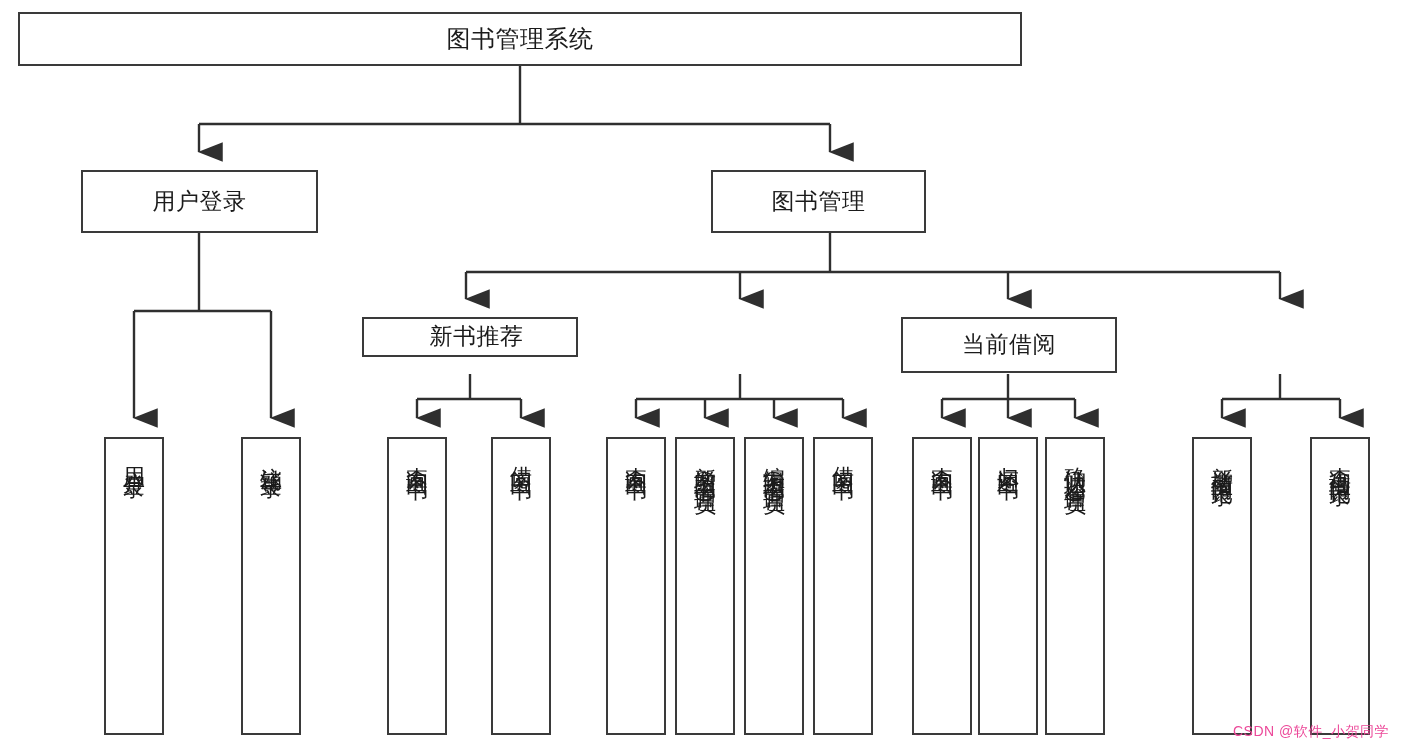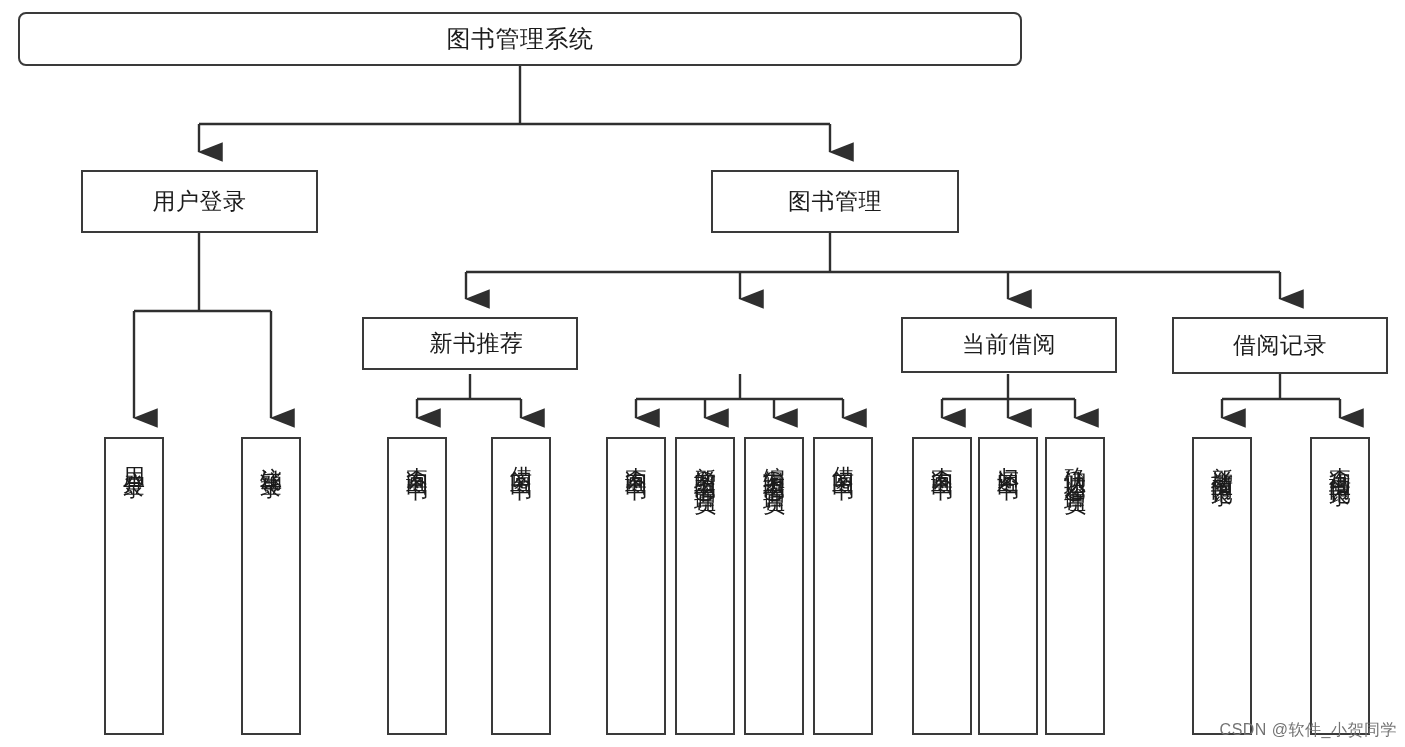--- a/index.html
+++ b/index.html
@@ -58,24 +58,24 @@
   .node.vert .label {
     writing-mode: vertical-rl;
     text-orientation: upright;
     font-size: 22px;
     letter-spacing: 4px;
     line-height: 1.0;
     white-space: nowrap;
   }
   .watermark {
     position: absolute;
-    right: 8px;
+    right: 16px;
     bottom: 6px;
-    font-size: 16px;
-    color: #737373;
+    font-size: 14px;
+    color: #ec4899;
     letter-spacing: 0.5px;
     white-space: nowrap;
   }
 </style>
 </head>
 <body>
 
 <div id="canvas">
 
   <svg class="connectors" viewBox="0 0 1405 747">
@@ -121,44 +121,41 @@
       <path d="M 1008 399 L 1008 418" marker-end="url(#arrow)"></path>
       <path d="M 1075 399 L 1075 418" marker-end="url(#arrow)"></path>
 
       <path d="M 1280 374 L 1280 399"></path>
       <path d="M 1222 399 L 1340 399"></path>
       <path d="M 1222 399 L 1222 418" marker-end="url(#arrow)"></path>
       <path d="M 1340 399 L 1340 418" marker-end="url(#arrow)"></path>
     </g>
   </svg>
 
-  <div class="node horiz root" style="left:18px; top:12px; width:1004px; height:54px;border-radius:8px;">
+  <div class="node horiz root" style="left:18px; top:12px; width:1004px; height:54px;">
     <span class="label">图书管理系统</span>
   </div>
 
   <div class="node horiz" style="left:81px; top:170px; width:237px; height:63px;">
     <span class="label">用户登录</span>
   </div>
 
-  <div class="node horiz" style="left:711px; top:170px; width:248px; height:63px;">
+  <div class="node horiz" style="left:711px; top:170px; width:215px; height:63px;">
     <span class="label">图书管理</span>
   </div>
 
-  <div class="node horiz" style="left:362px; top:317px; width:216px; height:53px;padding-left:13px;">
+  <div class="node horiz" style="left:362px; top:317px; width:216px; height:40px;padding-left:13px;">
     <span class="label">新书推荐</span>
   </div>
 
 
   <div class="node horiz" style="left:901px; top:317px; width:216px; height:56px;">
     <span class="label">当前借阅</span>
   </div>
 
-  <div class="node horiz" style="left:1172px; top:317px; width:216px; height:57px;">
-    <span class="label">借阅记录</span>
-  </div>
 
   <div class="node vert" style="left:104px; top:437px; width:60px; height:298px;">
     <span class="label">用户登录</span>
   </div>
 
   <div class="node vert" style="left:241px; top:437px; width:60px; height:298px;">
     <span class="label">注销登录</span>
   </div>
 
   <div class="node vert" style="left:387px; top:437px; width:60px; height:298px;">

